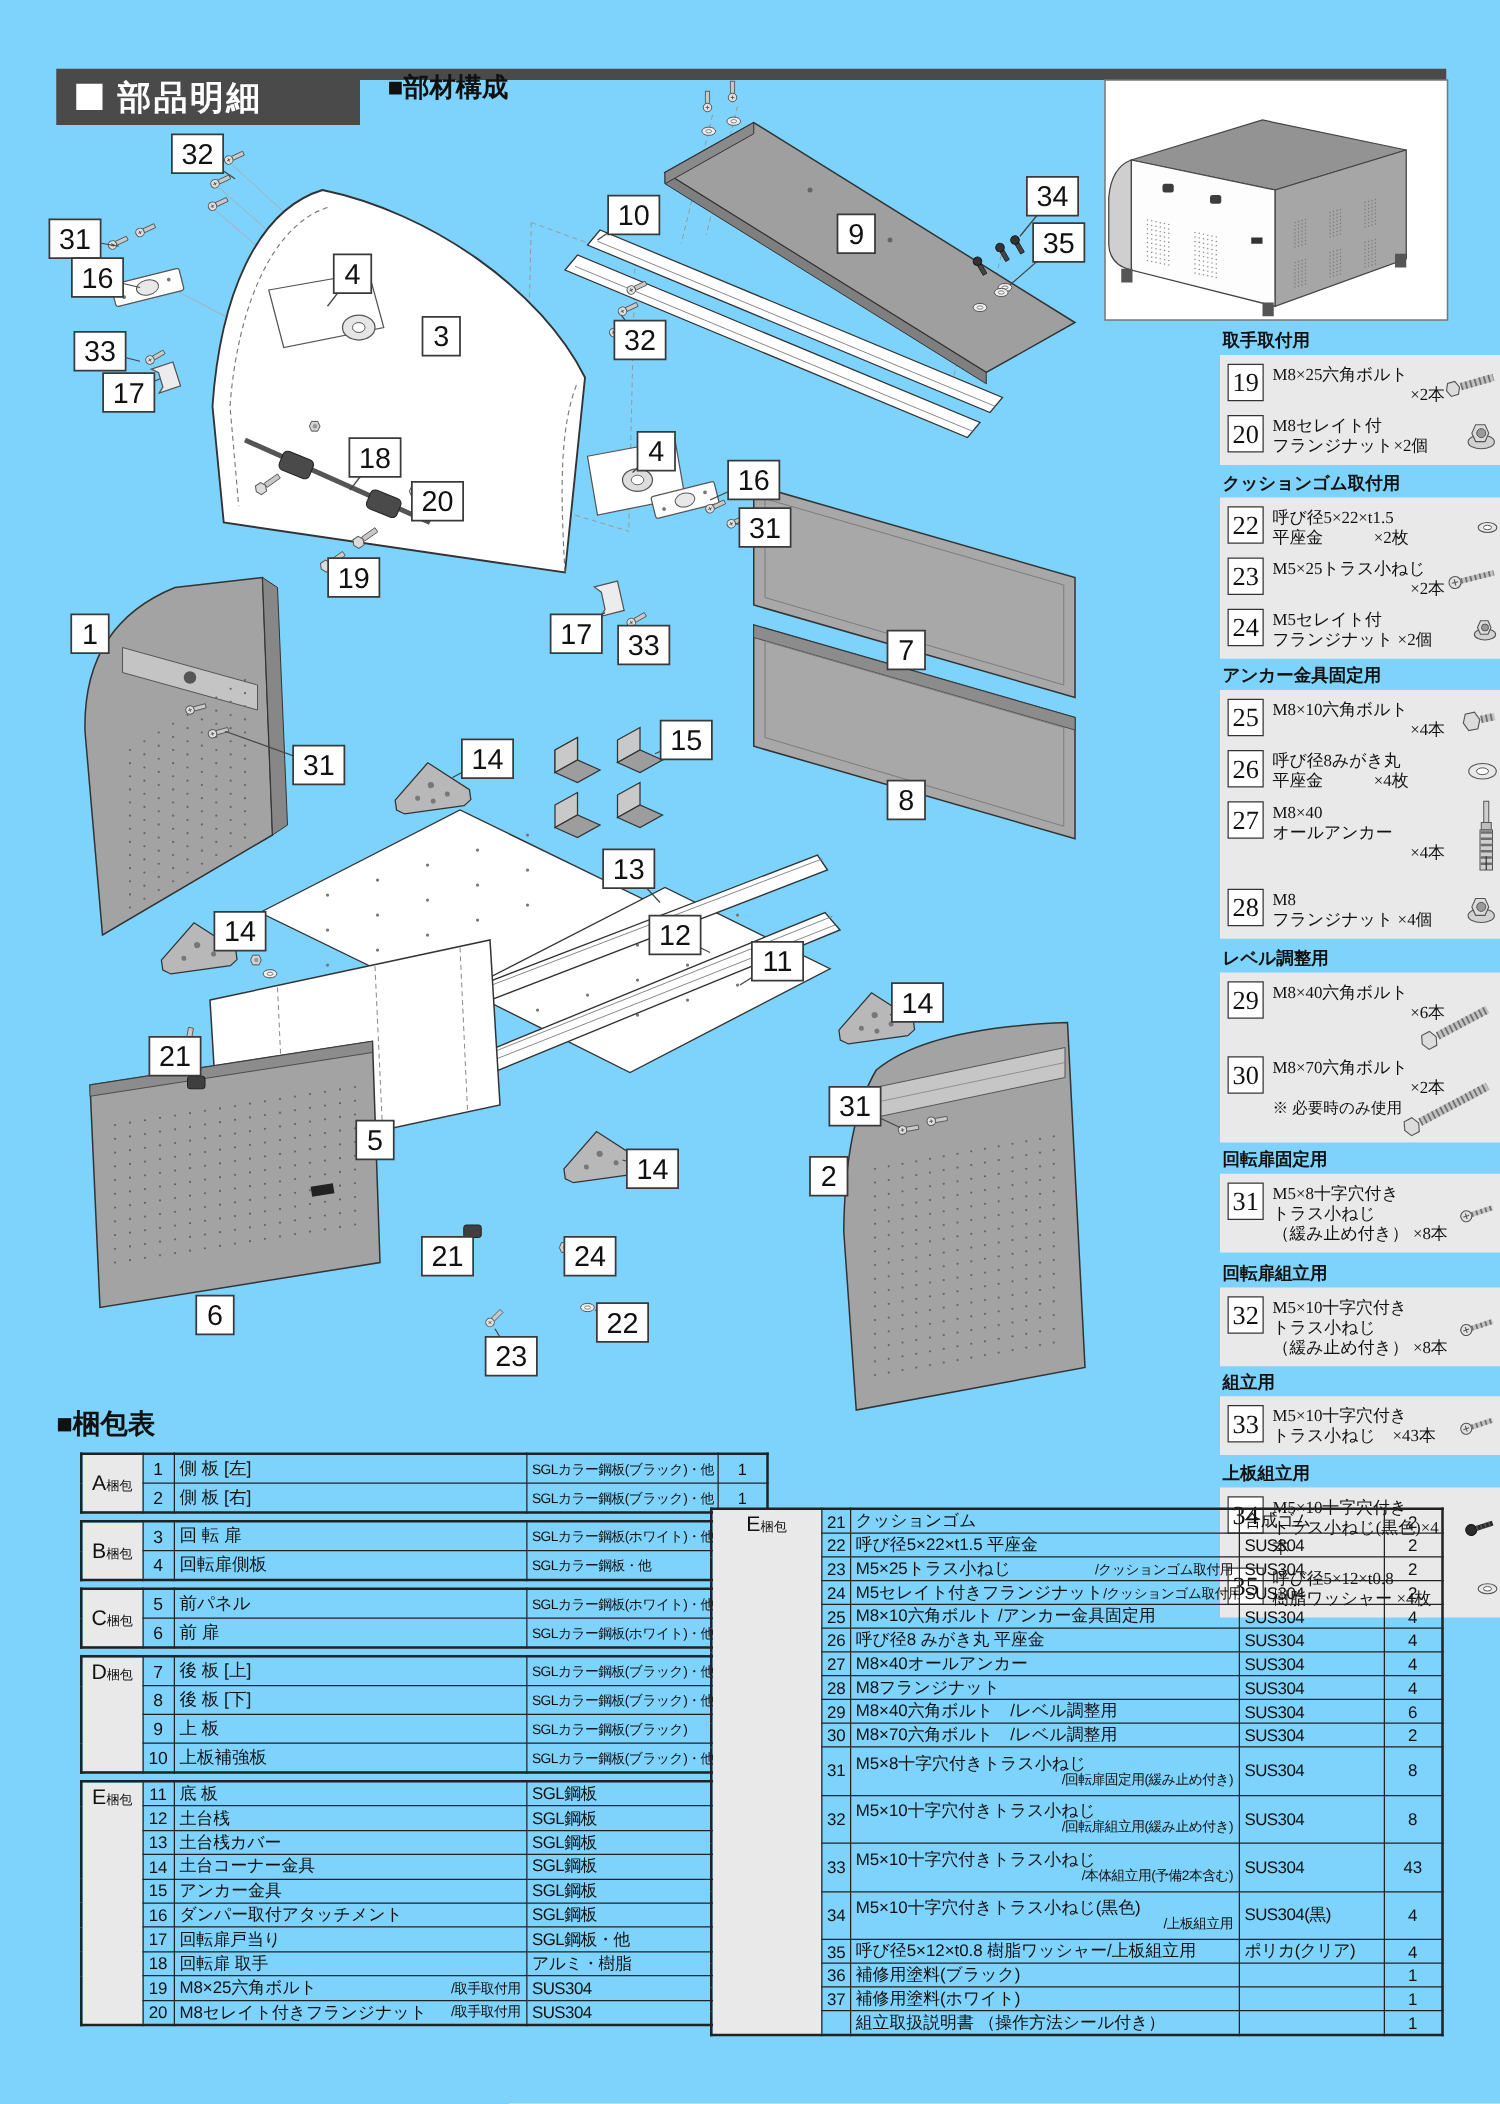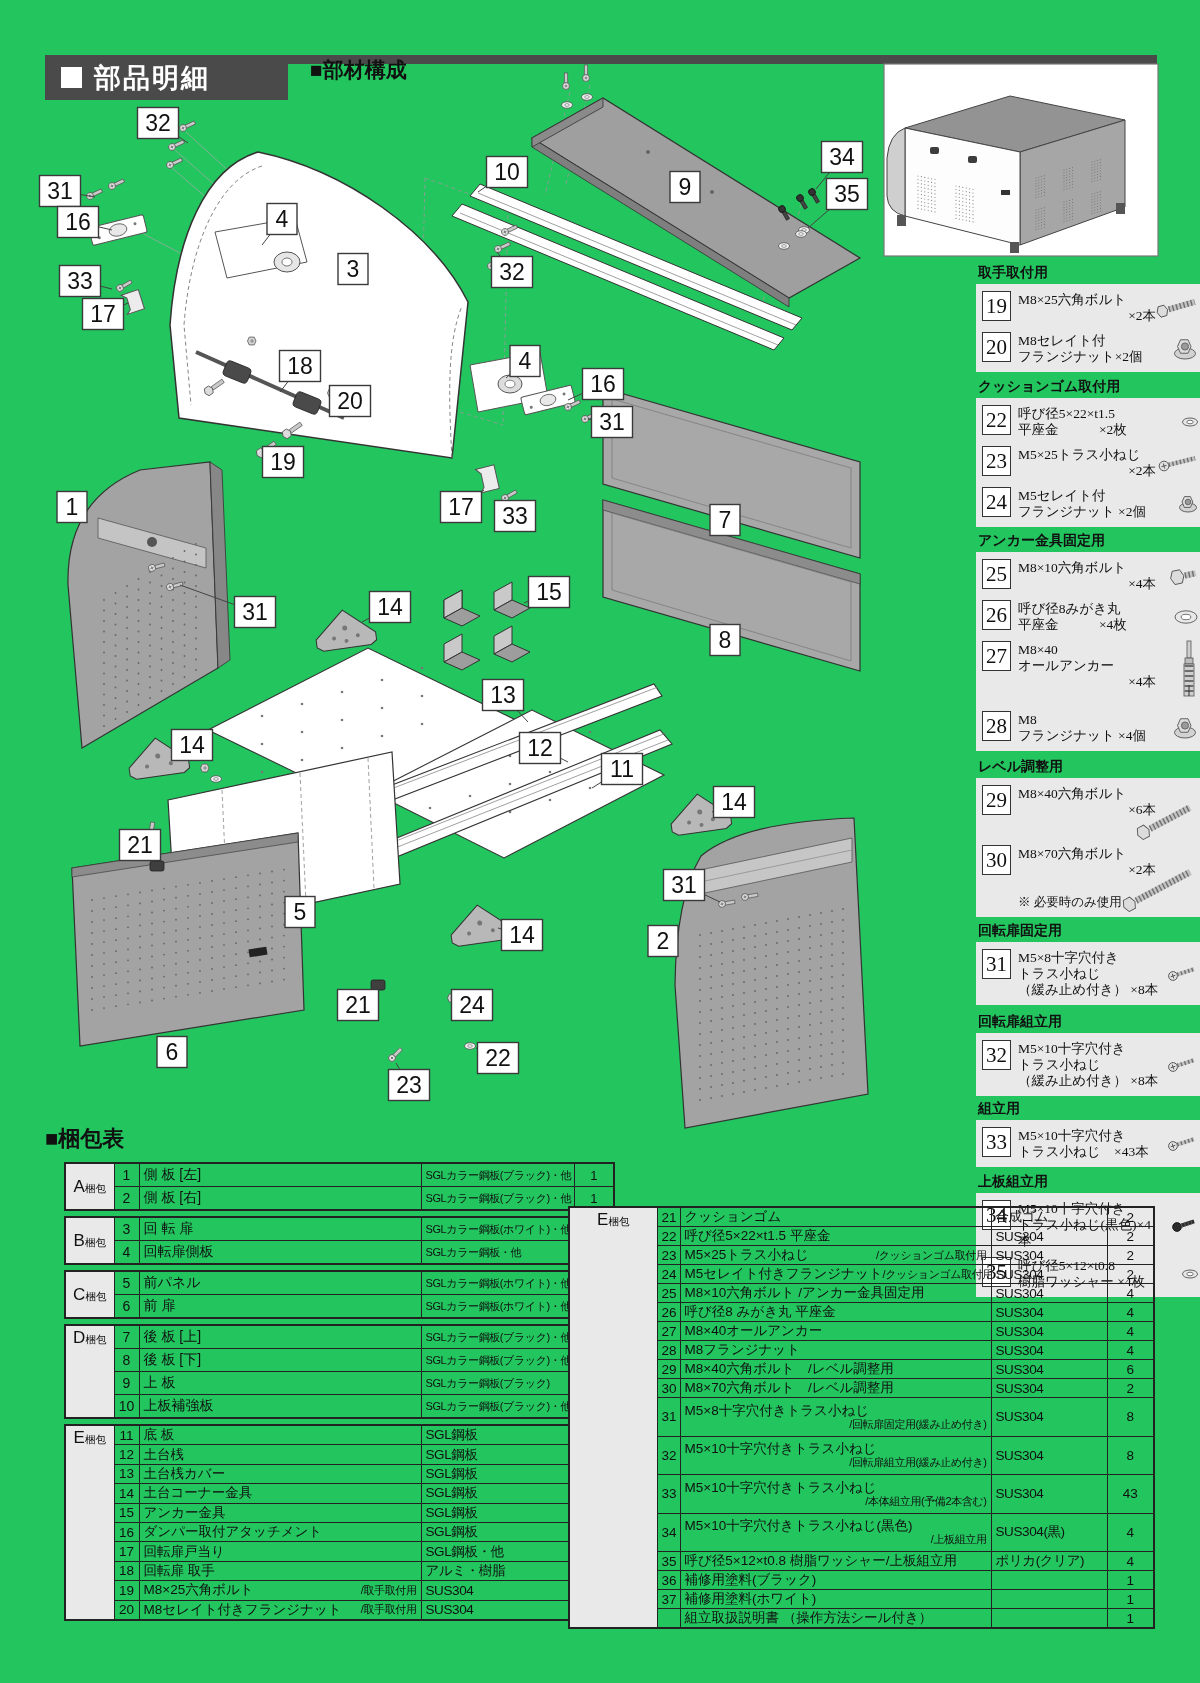--- a/index.html
+++ b/index.html
@@ -1,35 +1,35 @@
 <!DOCTYPE html>
 <html style="--bar: #4a4a4a; --block: #e9e9e9;"><head>
 <meta charset="utf-8">
 <style>
   html,body{margin:0;padding:0;background:#fff;}
-  .page{position:relative;width:1200px;height:1683px;background:#22c55e;overflow:hidden;
+  .page{position:relative;width:1200px;height:1683px;background:#7dd3fc;overflow:hidden;
         font-family:"Liberation Sans","DejaVu Sans",sans-serif;color:#111;}
   .title-bar{position:absolute;left:45px;top:55px;width:243px;height:45px;background:var(--bar,#4a4a4a);
         color:#fff;display:flex;align-items:center;gap:12px;padding-left:16px;box-sizing:border-box;
         font-size:27px;font-weight:bold;letter-spacing:2px;}
   .title-square{display:inline-block;width:21px;height:21px;background:#fff;}
   .title-strip{position:absolute;left:288px;top:55px;width:869px;height:9px;background:var(--bar,#4a4a4a);}
   .subtitle{position:absolute;left:310px;top:56px;font-size:21px;font-weight:bold;}
   #diagram{position:absolute;left:0;top:0;width:1200px;height:1140px;}
   
   #hardware{position:absolute;left:976px;top:258px;width:232px;font-family:Liberation Serif, serif;}
   .hw-head{font-size:14px;font-weight:600;margin:0 0 2px 2px;}
   .hw-block{background:var(--block,#e9e9e9);padding:5px 6px;display:flex;flex-direction:column;gap:4px;}
   .hw-item{position:relative;display:flex;align-items:flex-start;padding:2px 0;}
   .hw-num{flex:none;width:27px;height:28px;background:#fff;border:1.6px solid #333;display:flex;
         align-items:center;justify-content:center;font-size:21px;margin-right:7px;}
   .hw-text{flex:1;font-size:13.5px;line-height:16px;margin-right:42px;padding-top:1px;}
   .hw-text .l{display:block;}
   .hw-text .qty{text-align:right;padding-right:4px;}
-  .hw-text .note{font-size:12.5px;margin-top:16px;}
+  .hw-text .note{font-size:12.5px;margin-top:0;}
   .hw-icon{position:absolute;right:2px;top:50%;transform:translateY(-50%);line-height:0;}
   .it-anchor{min-height:62px;} .it-anchor .hw-icon{top:0;transform:none;}
   .it-bolt-long{min-height:52px;} .it-bolt-xlong{min-height:62px;}
   .it-bolt-long .hw-icon,.it-bolt-xlong .hw-icon{top:auto;bottom:-2px;transform:none;}
   
   .packing-title{position:absolute;left:45px;top:1124px;font-size:22px;font-weight:bold;}
   #table-left{position:absolute;left:44px;top:1157px;width:549px;}
   #table-right{position:absolute;left:568px;top:1206px;width:585px;}
   table.ptable{border-collapse:collapse;table-layout:fixed;width:100%;}
   table.ptable td{border:1px solid #222;padding:0 4px;overflow:hidden;white-space:nowrap;}

